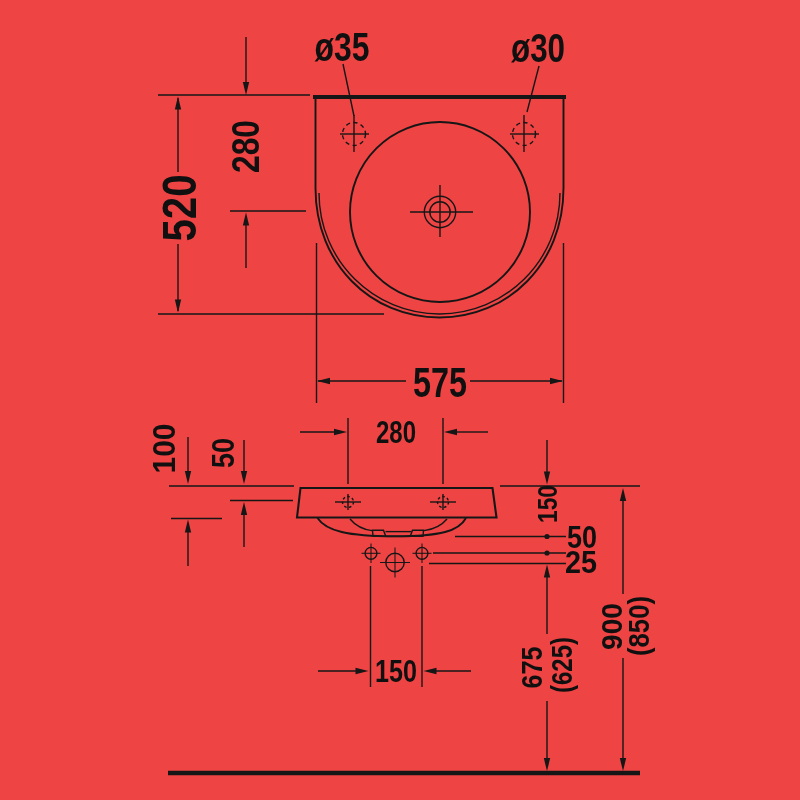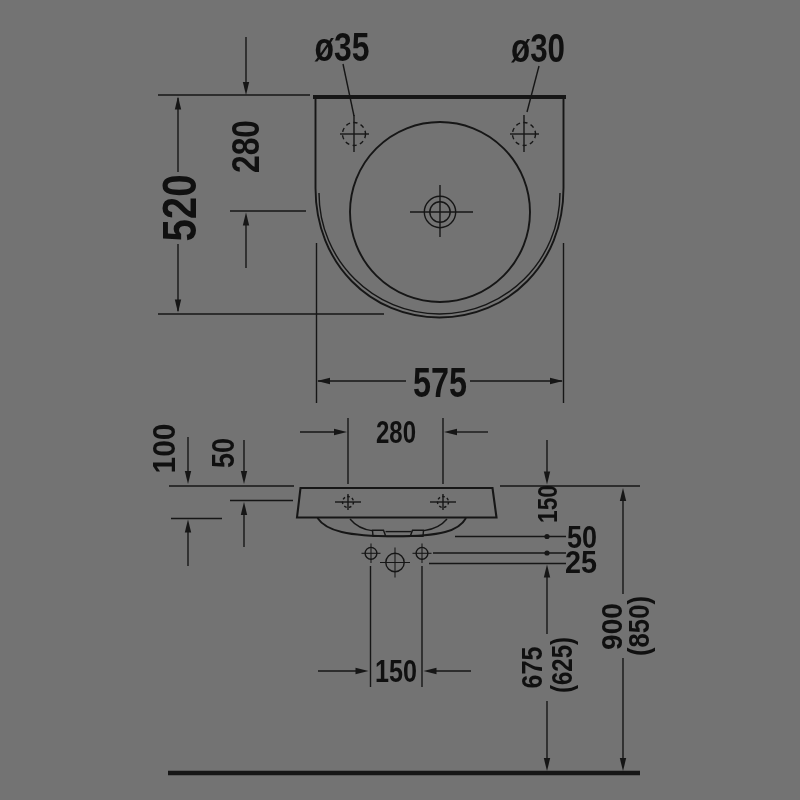--- a/index.html
+++ b/index.html
@@ -1,16 +1,16 @@
 <!DOCTYPE html>
 <html><head>
 <meta charset="utf-8">
 <style>
   html,body{margin:0;padding:0;background:#ffffff;}
-  .stage{width:800px;height:800px;position:relative;background:#737373;overflow:hidden;}
+  .stage{width:800px;height:800px;position:relative;background:#ef4444;overflow:hidden;}
   svg{display:block;}
   .ln{stroke:#161616;fill:none;stroke-width:1.4;stroke-linecap:butt;}
   .md{stroke-width:1.9;}
   .rim{stroke-width:2.1;}
   .thk{stroke-width:4;}
   .flr{stroke-width:4.6;}
   .dsh{stroke-dasharray:4.2 3.4;}
   .dsh2{stroke-dasharray:2.6 2.3;}
   .tick{stroke-width:1.05;}
   .ar{fill:#161616;stroke:none;}

